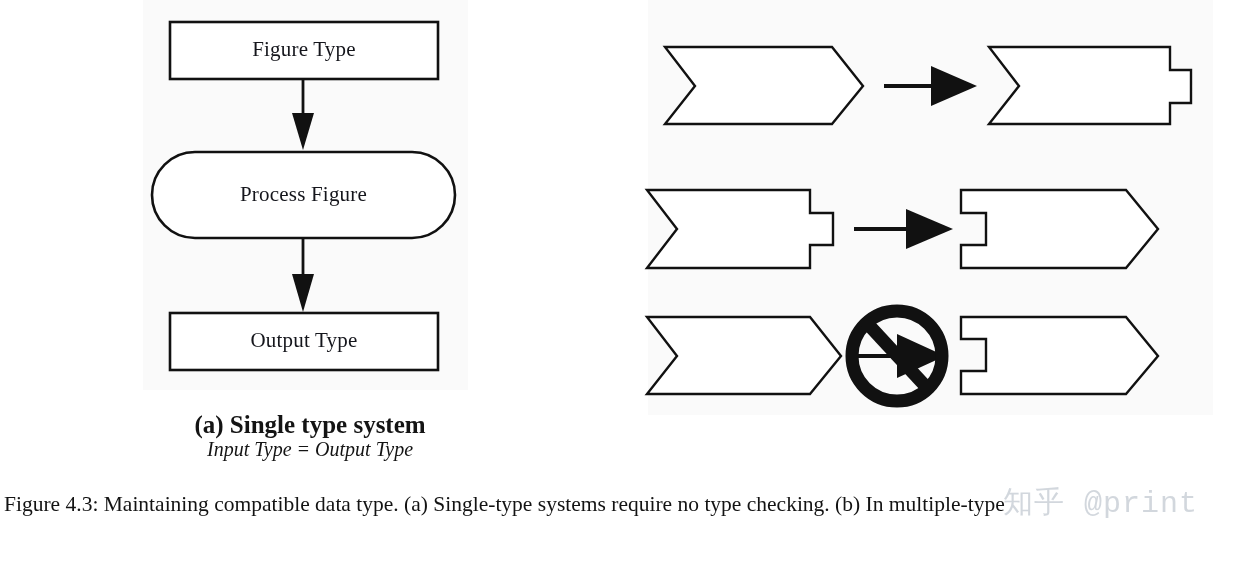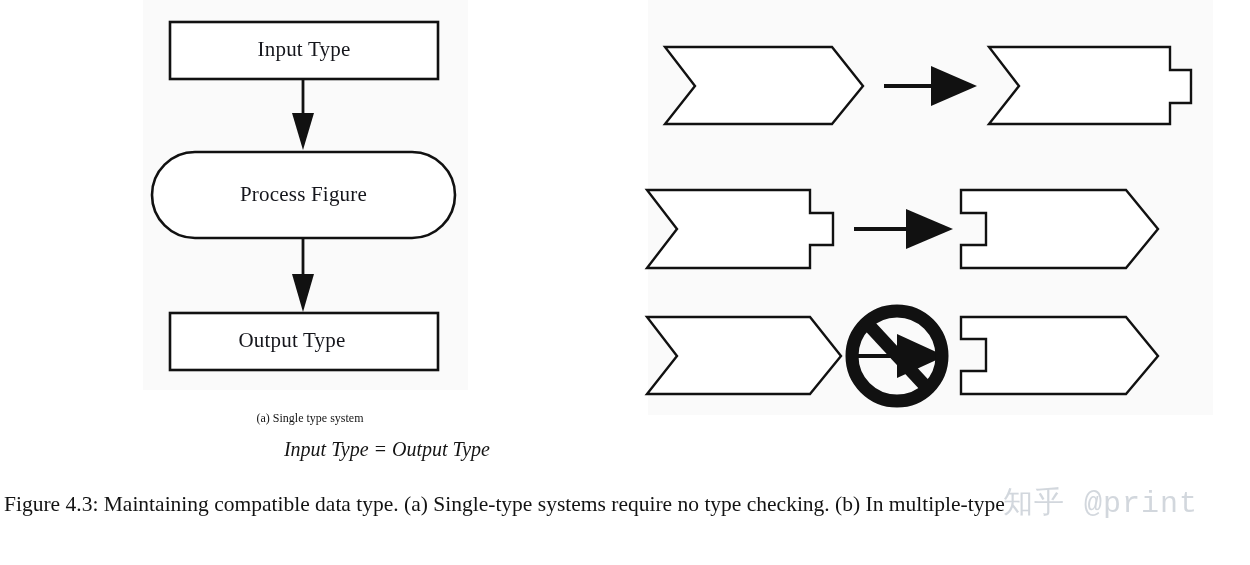--- a/index.html
+++ b/index.html
@@ -49,38 +49,38 @@
     position: absolute;
     text-align: center;
     font-size: 21px;
     letter-spacing: 0.2px;
     color: #15161c;
     white-space: nowrap;
     user-select: none;
   }
   #label-input-type   { left: 170px; top: 37px;  width: 268px; }
   #label-process-obj  { left: 152px; top: 182px; width: 303px; }
-  #label-output-type  { left: 158px; top: 328px; width: 268px; }
+  #label-output-type  { left: 170px; top: 328px; width: 268px; }
 
   
   .subcaption {
     position: absolute;
     text-align: center;
     white-space: nowrap;
     user-select: none;
   }
   #subcap-a-line1 {
     left: 130px; top: 411px; width: 360px;
-    font-size: 12px;
+    font-size: 25px;
+    font-weight: bold;
   }
   #subcap-a-line2 {
     left: 130px; top: 438px; width: 360px;
     font-size: 20px;
     font-style: italic;
-    text-align: right;
   }
 
   
   #figure-caption {
     position: absolute;
     left: 4px;
     top: 489px;
     width: 1240px;
     font-size: 21.5px;
     line-height: 30px;
@@ -127,21 +127,21 @@
       <rect x="152" y="152" width="303" height="86" rx="43" ry="43" fill="#ffffff" stroke="#111111" stroke-width="2.6"></rect>
 
       <g>
         <line x1="303" y1="238" x2="303" y2="288" stroke="#111111" stroke-width="2.8"></line>
         <polygon points="303,312 292,274 314,274" fill="#111111"></polygon>
       </g>
 
       <rect x="170" y="313" width="268" height="57" fill="#ffffff" stroke="#111111" stroke-width="2.6"></rect>
     </svg>
 
-    <div class="node-label" id="label-input-type">Input Type</div>
+    <div class="node-label" id="label-input-type">Figure Type</div>
 
     <div class="node-label" id="label-process-obj">Process Figure</div>
 
     <div class="node-label" id="label-output-type">Output Type</div>
 
     <div class="subcaption" id="subcap-a-line1">(a) Single type system</div>
 
     <div class="subcaption" id="subcap-a-line2">Input Type = Output Type</div>
   </div>
 

